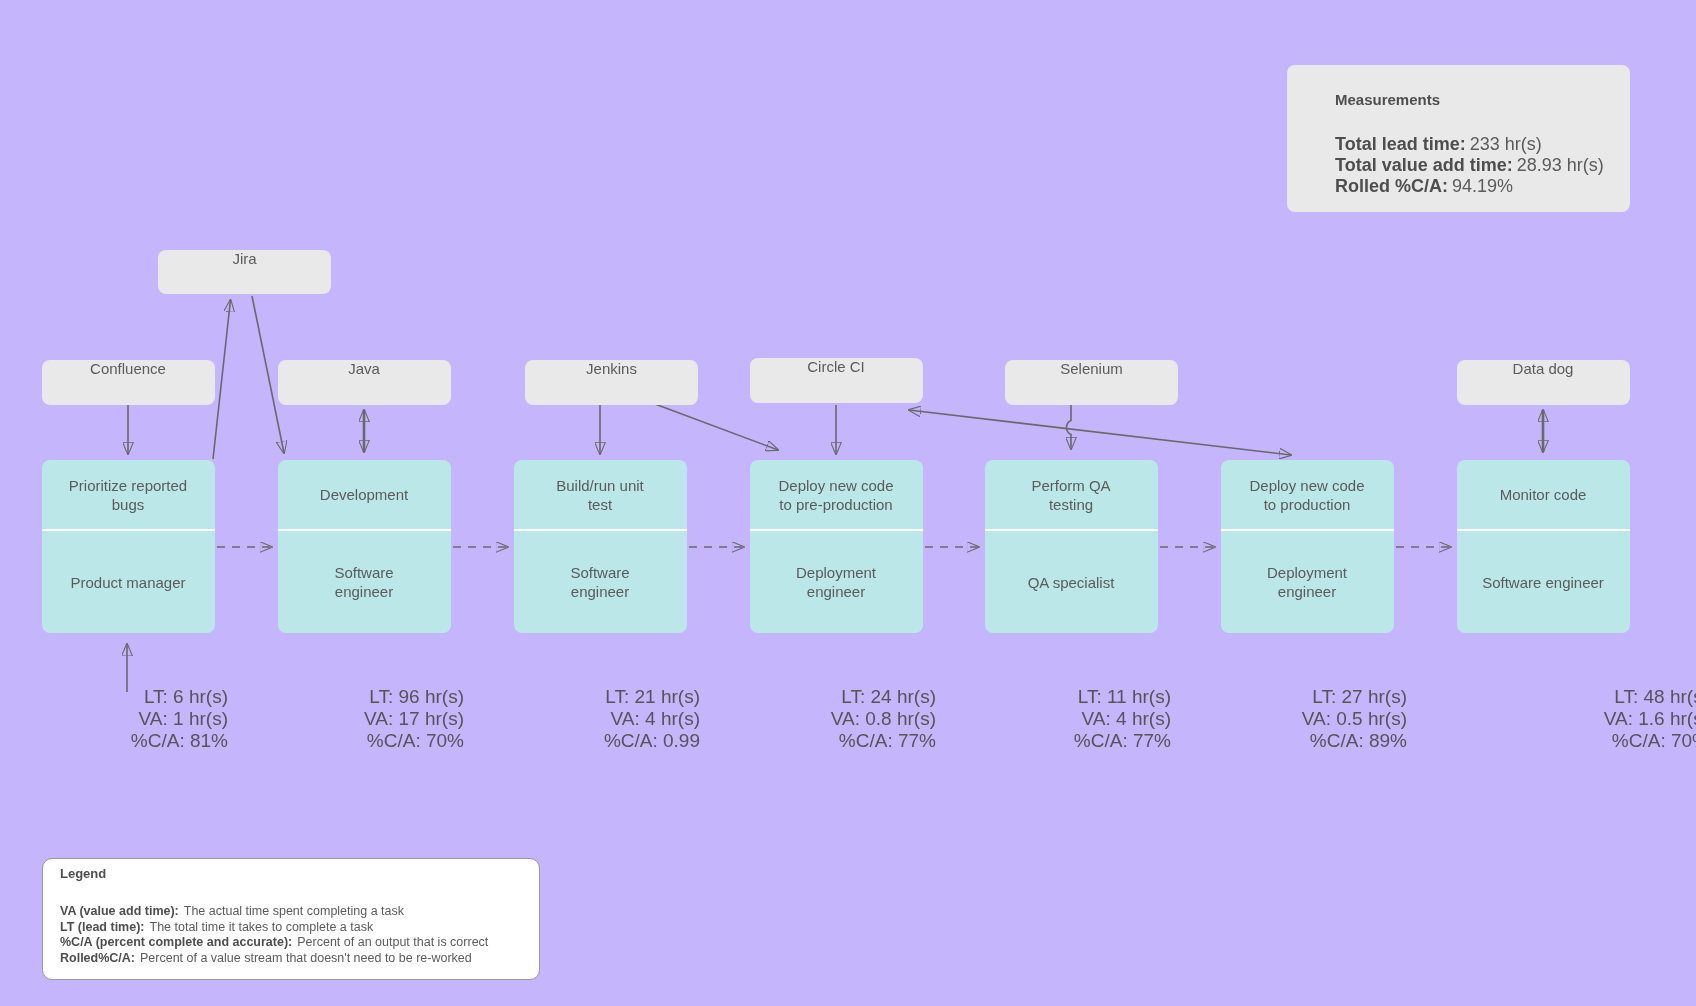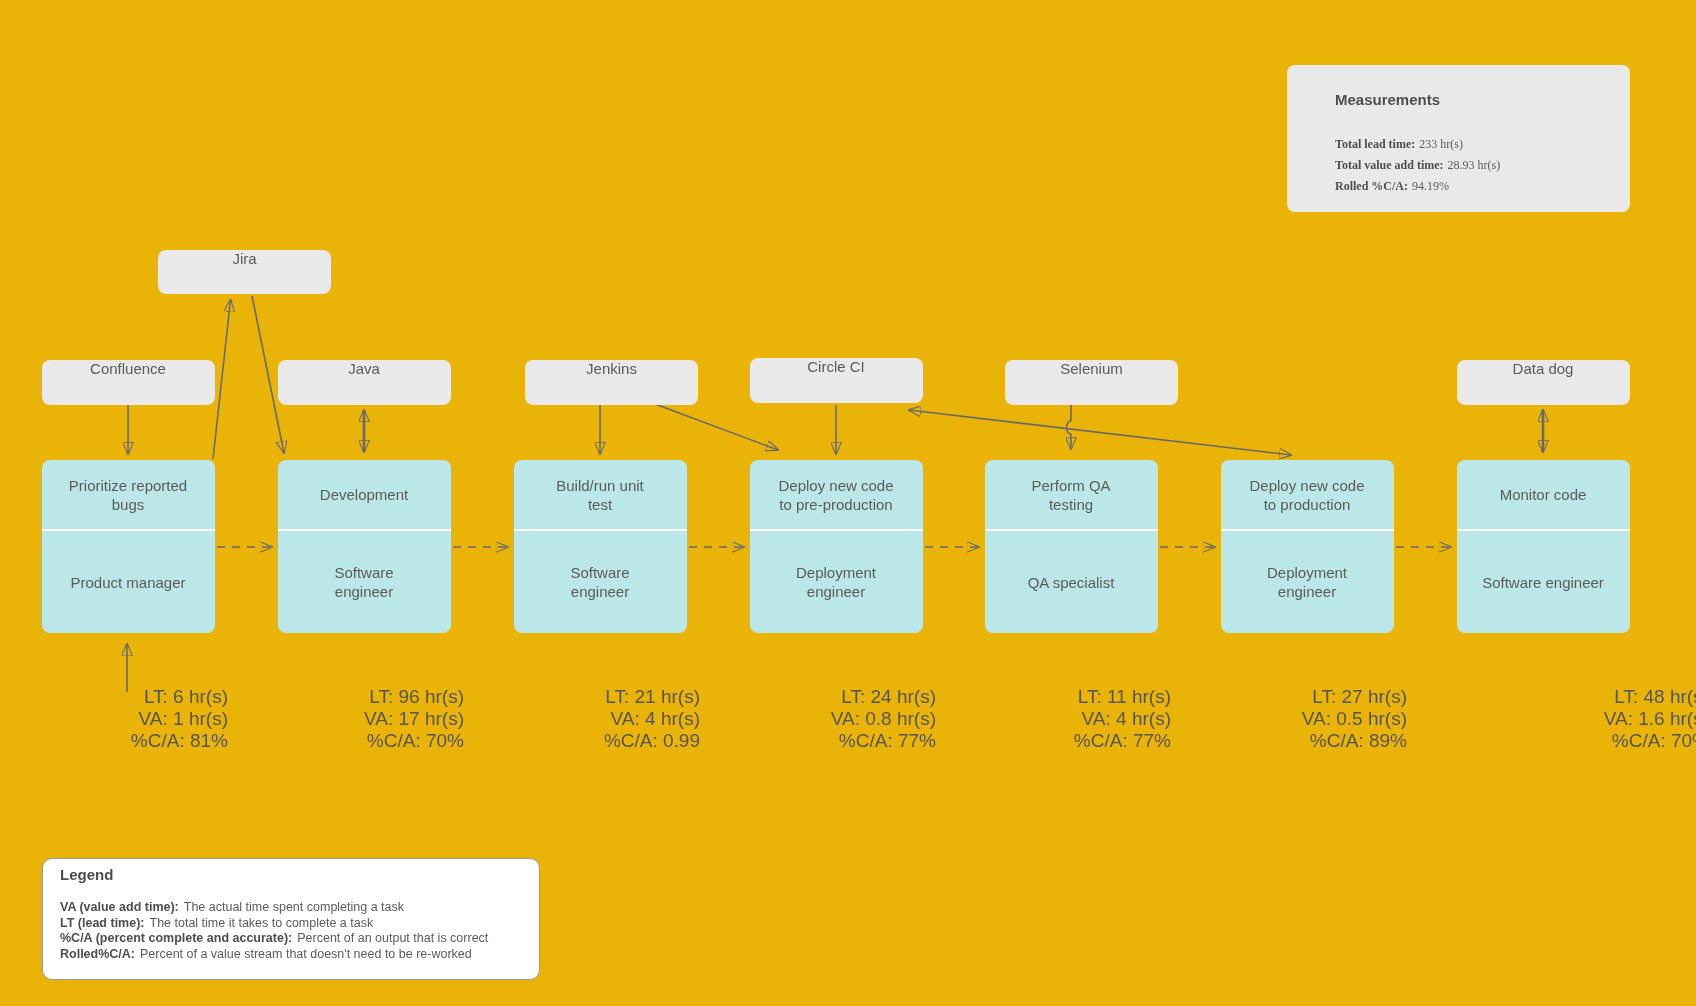--- a/index.html
+++ b/index.html
@@ -6,21 +6,21 @@
     --process-fill:#bce7e8;
     --tool-fill:#e9e9e9;
     --note-fill:#e9e9e9;
     --arrow:#696969;
     --text:#5b5b5b;
     --text-bold:#4e4e4e;
     --legend-border:#999999;
   }
   html,body{margin:0;padding:0;background:#ffffff;}
   .canvas{
-    position:relative;width:1696px;height:1006px;background:#eab308;
+    position:relative;width:1696px;height:1006px;background:#c4b5fd;
     font-family:"Liberation Sans",sans-serif;overflow:hidden;
   }
   svg.arrows{position:absolute;left:0;top:0;}
   svg.arrows line, svg.arrows path{stroke:var(--arrow);fill:none;}
   .thin{stroke-width:1.6;}
   .thick{stroke-width:2.6;}
   .dashed{stroke-width:1.5;stroke-dasharray:8 7;}
 
   .pbox{
     position:absolute;top:460px;width:173px;height:173px;border-radius:8px;
@@ -40,28 +40,28 @@
   }
   .metrics{
     position:absolute;top:686px;width:200px;text-align:right;
     font-size:19px;line-height:22px;color:#555555;
   }
   .note{
     position:absolute;left:1287px;top:65px;width:343px;height:147px;border-radius:8px;
     background:var(--note-fill);box-sizing:border-box;padding:26px 16px 0 48px;color:var(--text);
   }
   .note-title{font-weight:bold;font-size:15px;color:var(--text-bold);margin-bottom:26px;}
-  .note-line{font-size:12px;line-height:21px;font-family:Liberation Serif, serif;}
+  .note-line{font-size:18px;line-height:21px;}
   .b{font-weight:bold;color:var(--text-bold);margin-right:4px;}
   .legend{
     position:absolute;left:42px;top:858px;width:498px;height:122px;background:#ffffff;
     border:1px solid var(--legend-border);border-radius:10px;box-sizing:border-box;
     padding:7px 10px 0 17px;
   }
-  .legend-title{font-weight:bold;font-size:15px;color:var(--text-bold);margin-bottom:17px;}
+  .legend-title{font-weight:bold;font-size:13px;color:var(--text-bold);margin-bottom:23px;}
   .legend-line{font-size:12.5px;line-height:15.5px;color:var(--text);}
   .legend-line .b{margin-right:5px;}
 </style>
 </head>
 <body>
 
 <div class="canvas">
 
   <svg class="arrows" width="1696" height="1006" viewBox="0 0 1696 1006">
     <defs>

